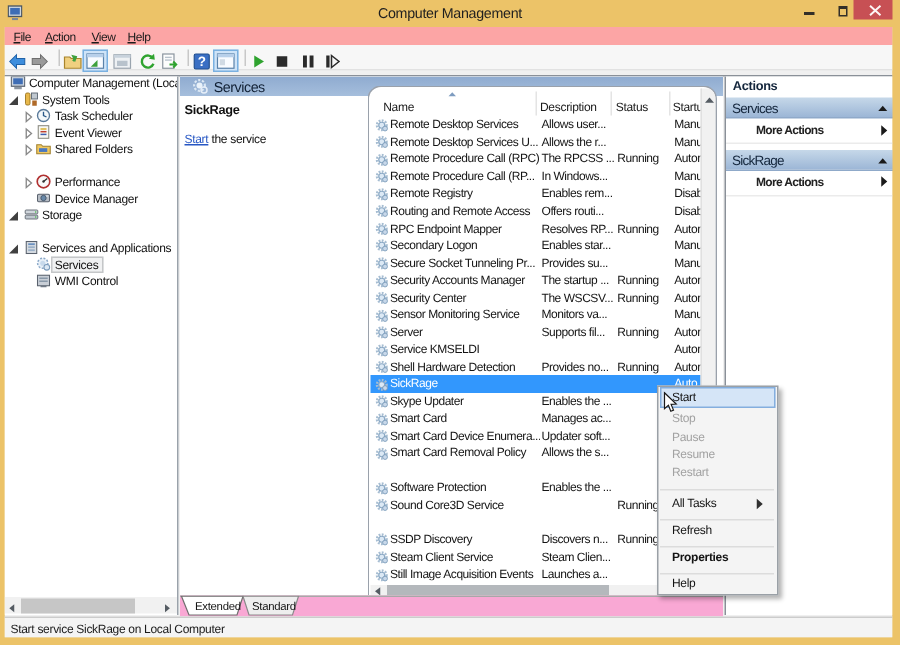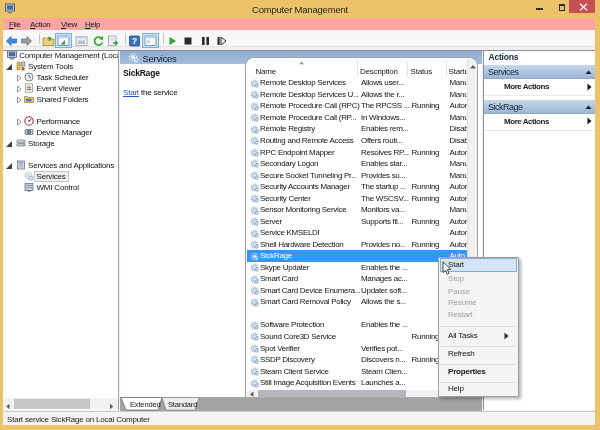--- a/index.html
+++ b/index.html
@@ -27,21 +27,21 @@
 .trow span{position:absolute;top:1.2px}
 .gicon{position:absolute}
 .c1{left:13.5px;width:100px;overflow:hidden}.c2{left:114.5px}.c3{left:165px}.c4{left:203px}
 .sel{background:#3297fd;color:#fff}
 #vsb{position:absolute;left:221px;top:1px;width:10px;height:331px;background:#f1f1f1;border-left:1px solid #e0e0e0}
 #hsb{position:absolute;left:1px;top:331.5px;width:220px;height:8.5px;background:#f1f1f1}
 #actions{position:absolute;left:483px;top:51px;width:112px;height:359px;background:#fff;border-left:1px solid #8a9098}
 .abar{position:absolute;left:0;width:112px;height:14.5px;background:linear-gradient(180deg,#c6d8e9,#9cb6d6);border-bottom:1px solid #8fa9c9;color:#14263c;font-size:9px;letter-spacing:-0.4px}
 .abar span{position:absolute;left:4px;top:2.5px;letter-spacing:-0.5px}
 .mact{position:absolute;left:20px;font-size:8px;font-weight:bold;color:#222;letter-spacing:-0.45px}
-#tabstrip{position:absolute;left:120px;top:397px;width:362px;height:13.5px;background:#a3a3a3;border-top:1px solid #a8a8a8}
+#tabstrip{position:absolute;left:120px;top:397px;width:362px;height:13.5px;background:#f9a8d4;border-top:1px solid #a8a8a8}
 #statusbar{position:absolute;left:3px;top:410.5px;width:592px;height:14px;background:#f4f4f4;border-top:1px solid #cccccc;font-size:8px;color:#1a1a1a;letter-spacing:-0.2px}
 #statusbar span{position:absolute;left:4px;top:3px}
 .cmenu{position:absolute;left:438px;top:256.5px;width:80.5px;height:140.5px;background:#f4f4f4;border:1px solid #9aa0a6;box-shadow:2px 2px 3px rgba(0,0,0,0.3);z-index:60}
 .mhl{position:absolute;left:439.5px;top:258px;width:77.5px;height:13.5px;background:#d5e5f7;border:1px solid #84aede;z-index:61}
 .mi{position:absolute;left:448px;width:65px;font-size:8px;color:#141414;letter-spacing:-0.2px;z-index:62}
 .mdis{color:#a2a2a2}
 .mbold{font-weight:bold}
 .msep{position:absolute;left:440px;width:76px;height:1px;background:#dcdcdc;z-index:62}
 #orange-l{position:absolute;left:0;top:0;width:3px;height:430px;background:#ecc368}
 #orange-r{position:absolute;left:595px;top:0;width:5px;height:430px;background:#ecc368}
@@ -490,30 +490,20 @@
 <div class="trow" style="top:330.9px">
           <svg class="gicon" style="left:3px;top:1.5px" width="9" height="9" viewBox="0 0 9 9">
             <circle cx="4.5" cy="4.5" r="3.2" fill="none" stroke="#a6bdd2" stroke-width="1.6" stroke-dasharray="1.2 0.9"></circle>
             <circle cx="4.5" cy="4.5" r="2" fill="#dce9f5" stroke="#8aa8c4" stroke-width="0.8"></circle>
             <circle cx="6.7" cy="6.7" r="1.6" fill="#c8d8ea" stroke="#7c9cba" stroke-width="0.6"></circle>
           </svg>
           <span class="c1">Sound Core3D Service</span>
 <span class="c3">Running</span>
 <span class="c4">Autor</span>
 </div>
-<div class="trow" style="top:342.4px">
-          <svg class="gicon" style="left:3px;top:1.5px" width="9" height="9" viewBox="0 0 9 9">
-            <circle cx="4.5" cy="4.5" r="3.2" fill="none" stroke="#a6bdd2" stroke-width="1.6" stroke-dasharray="1.2 0.9"></circle>
-            <circle cx="4.5" cy="4.5" r="2" fill="#dce9f5" stroke="#8aa8c4" stroke-width="0.8"></circle>
-            <circle cx="6.7" cy="6.7" r="1.6" fill="#c8d8ea" stroke="#7c9cba" stroke-width="0.6"></circle>
-          </svg>
-          <span class="c1">Spot Verifier</span>
-<span class="c2">Verifies pot...</span>
-<span class="c4">Manu</span>
-</div>
 <div class="trow" style="top:353.9px">
           <svg class="gicon" style="left:3px;top:1.5px" width="9" height="9" viewBox="0 0 9 9">
             <circle cx="4.5" cy="4.5" r="3.2" fill="none" stroke="#a6bdd2" stroke-width="1.6" stroke-dasharray="1.2 0.9"></circle>
             <circle cx="4.5" cy="4.5" r="2" fill="#dce9f5" stroke="#8aa8c4" stroke-width="0.8"></circle>
             <circle cx="6.7" cy="6.7" r="1.6" fill="#c8d8ea" stroke="#7c9cba" stroke-width="0.6"></circle>
           </svg>
           <span class="c1">SSDP Discovery</span>
 <span class="c2">Discovers n...</span>
 <span class="c3">Running</span>
 <span class="c4">Manu</span>

